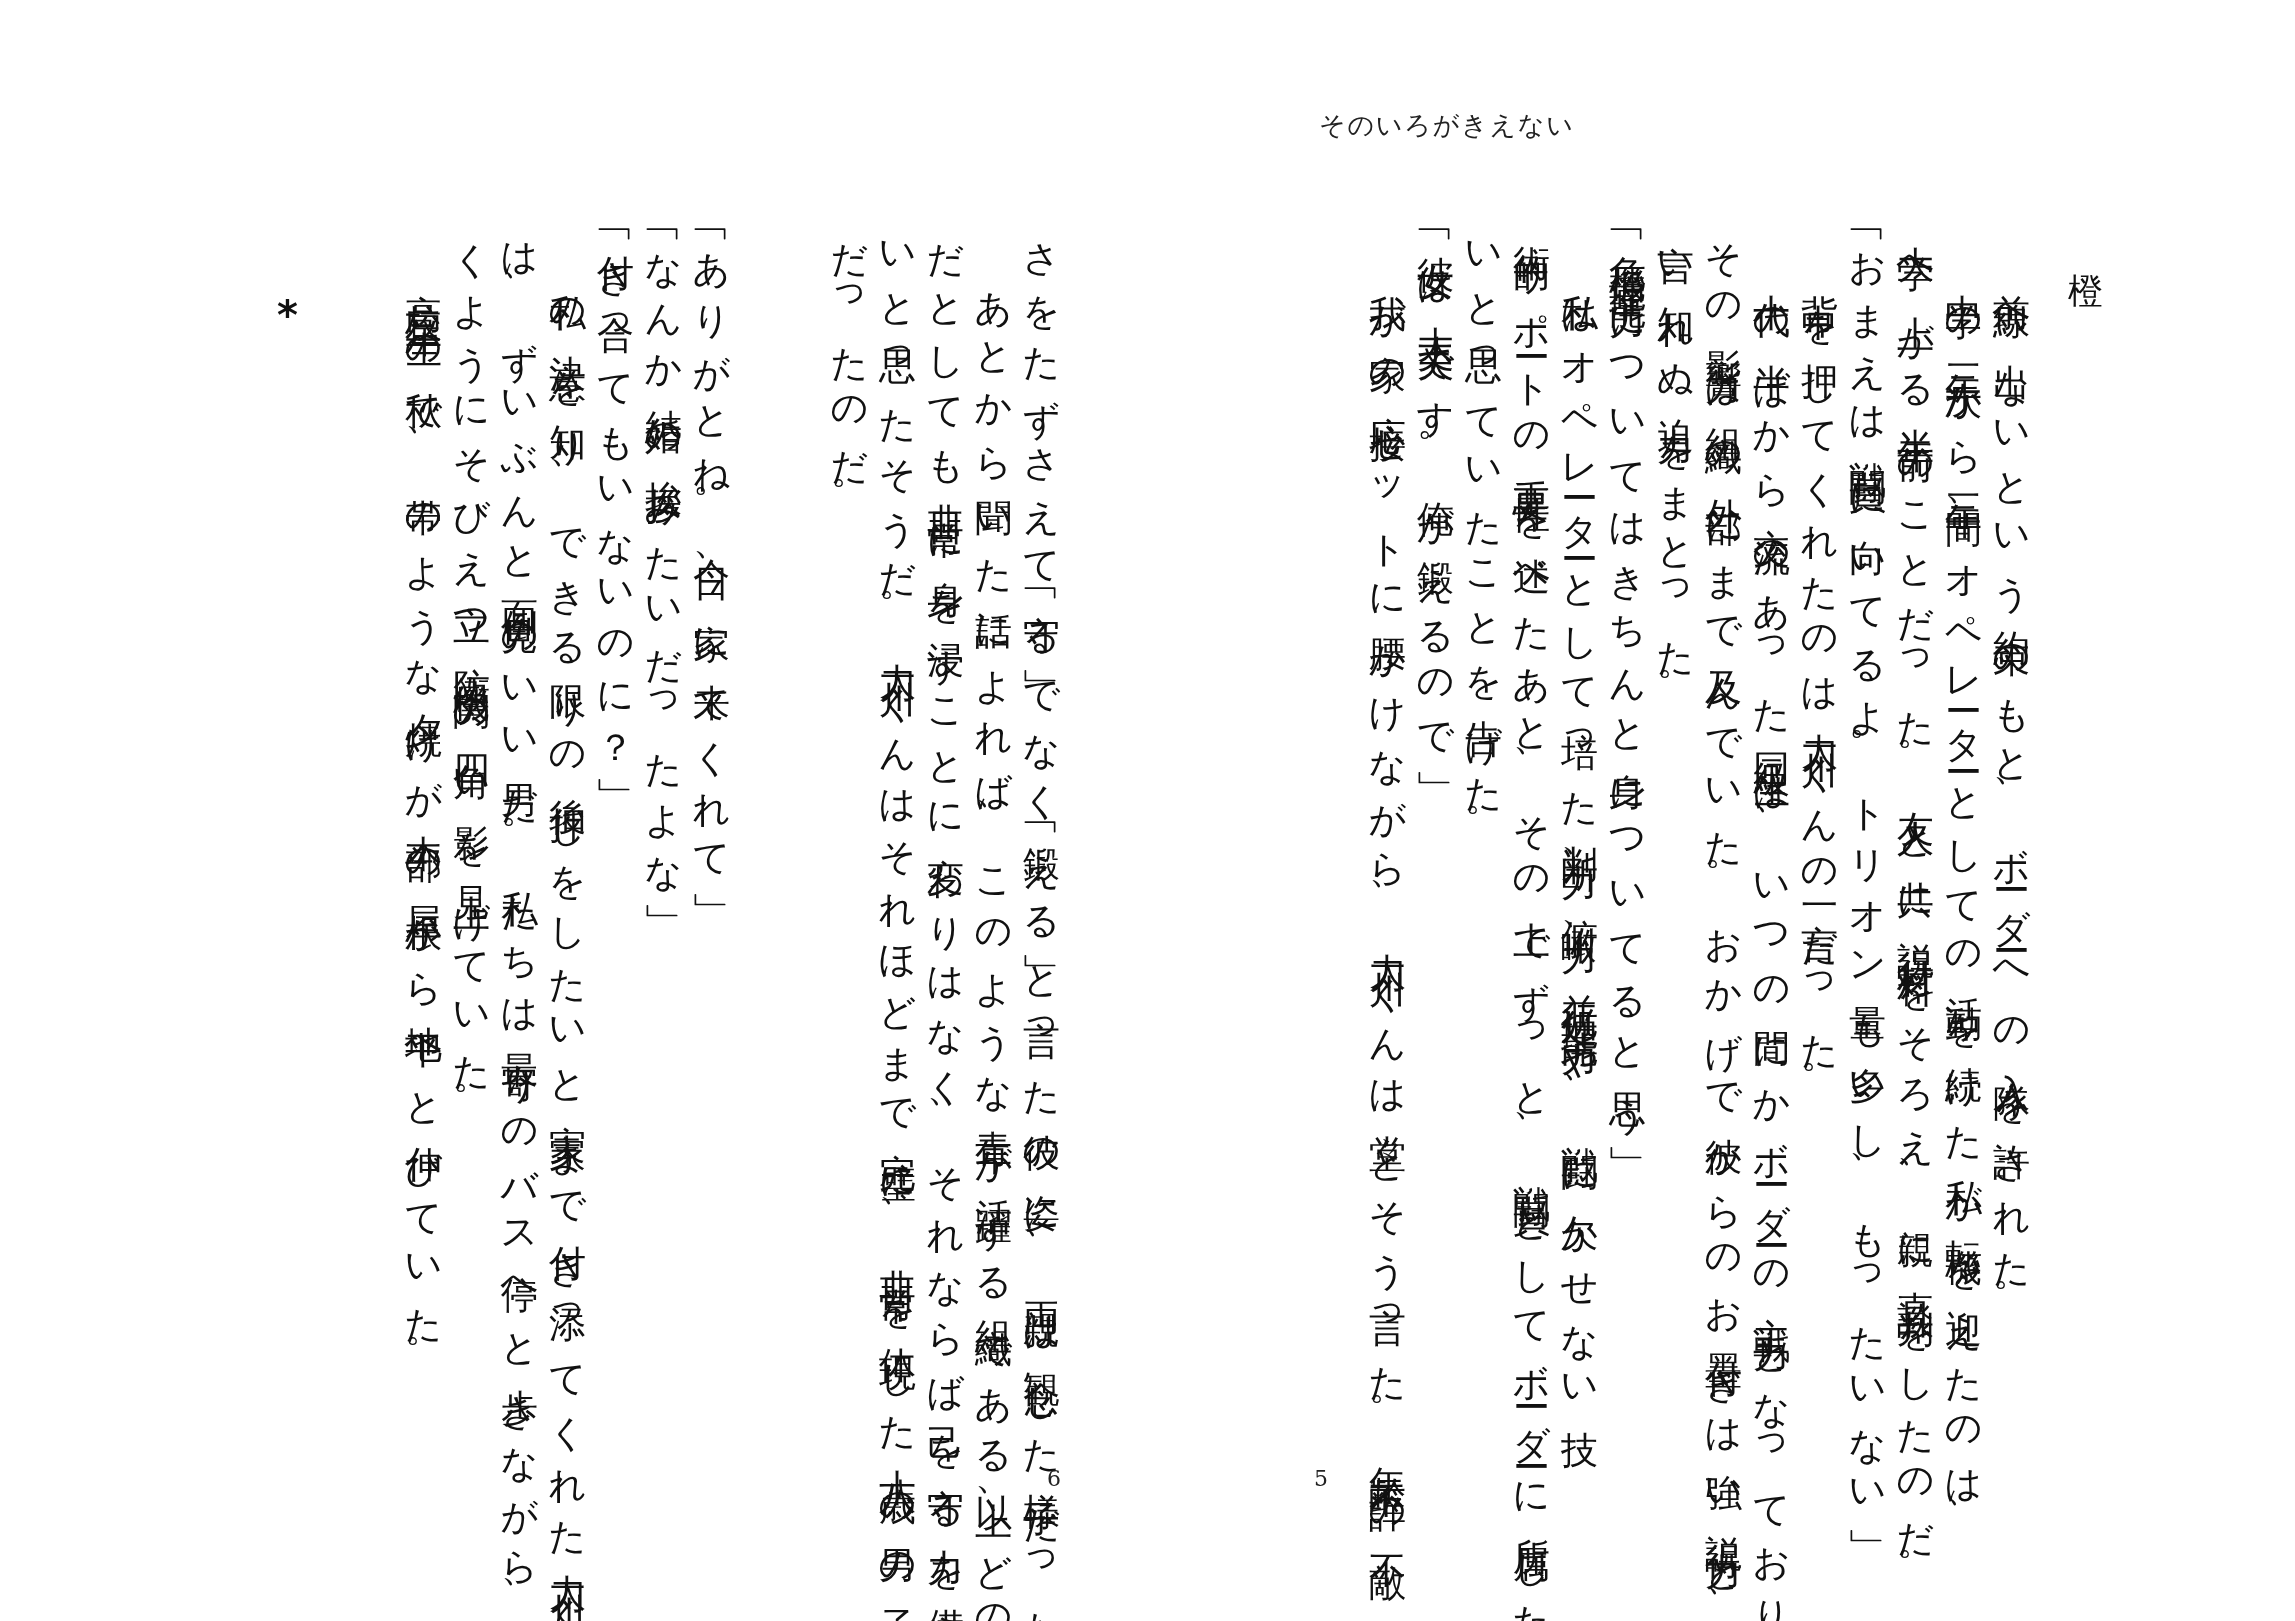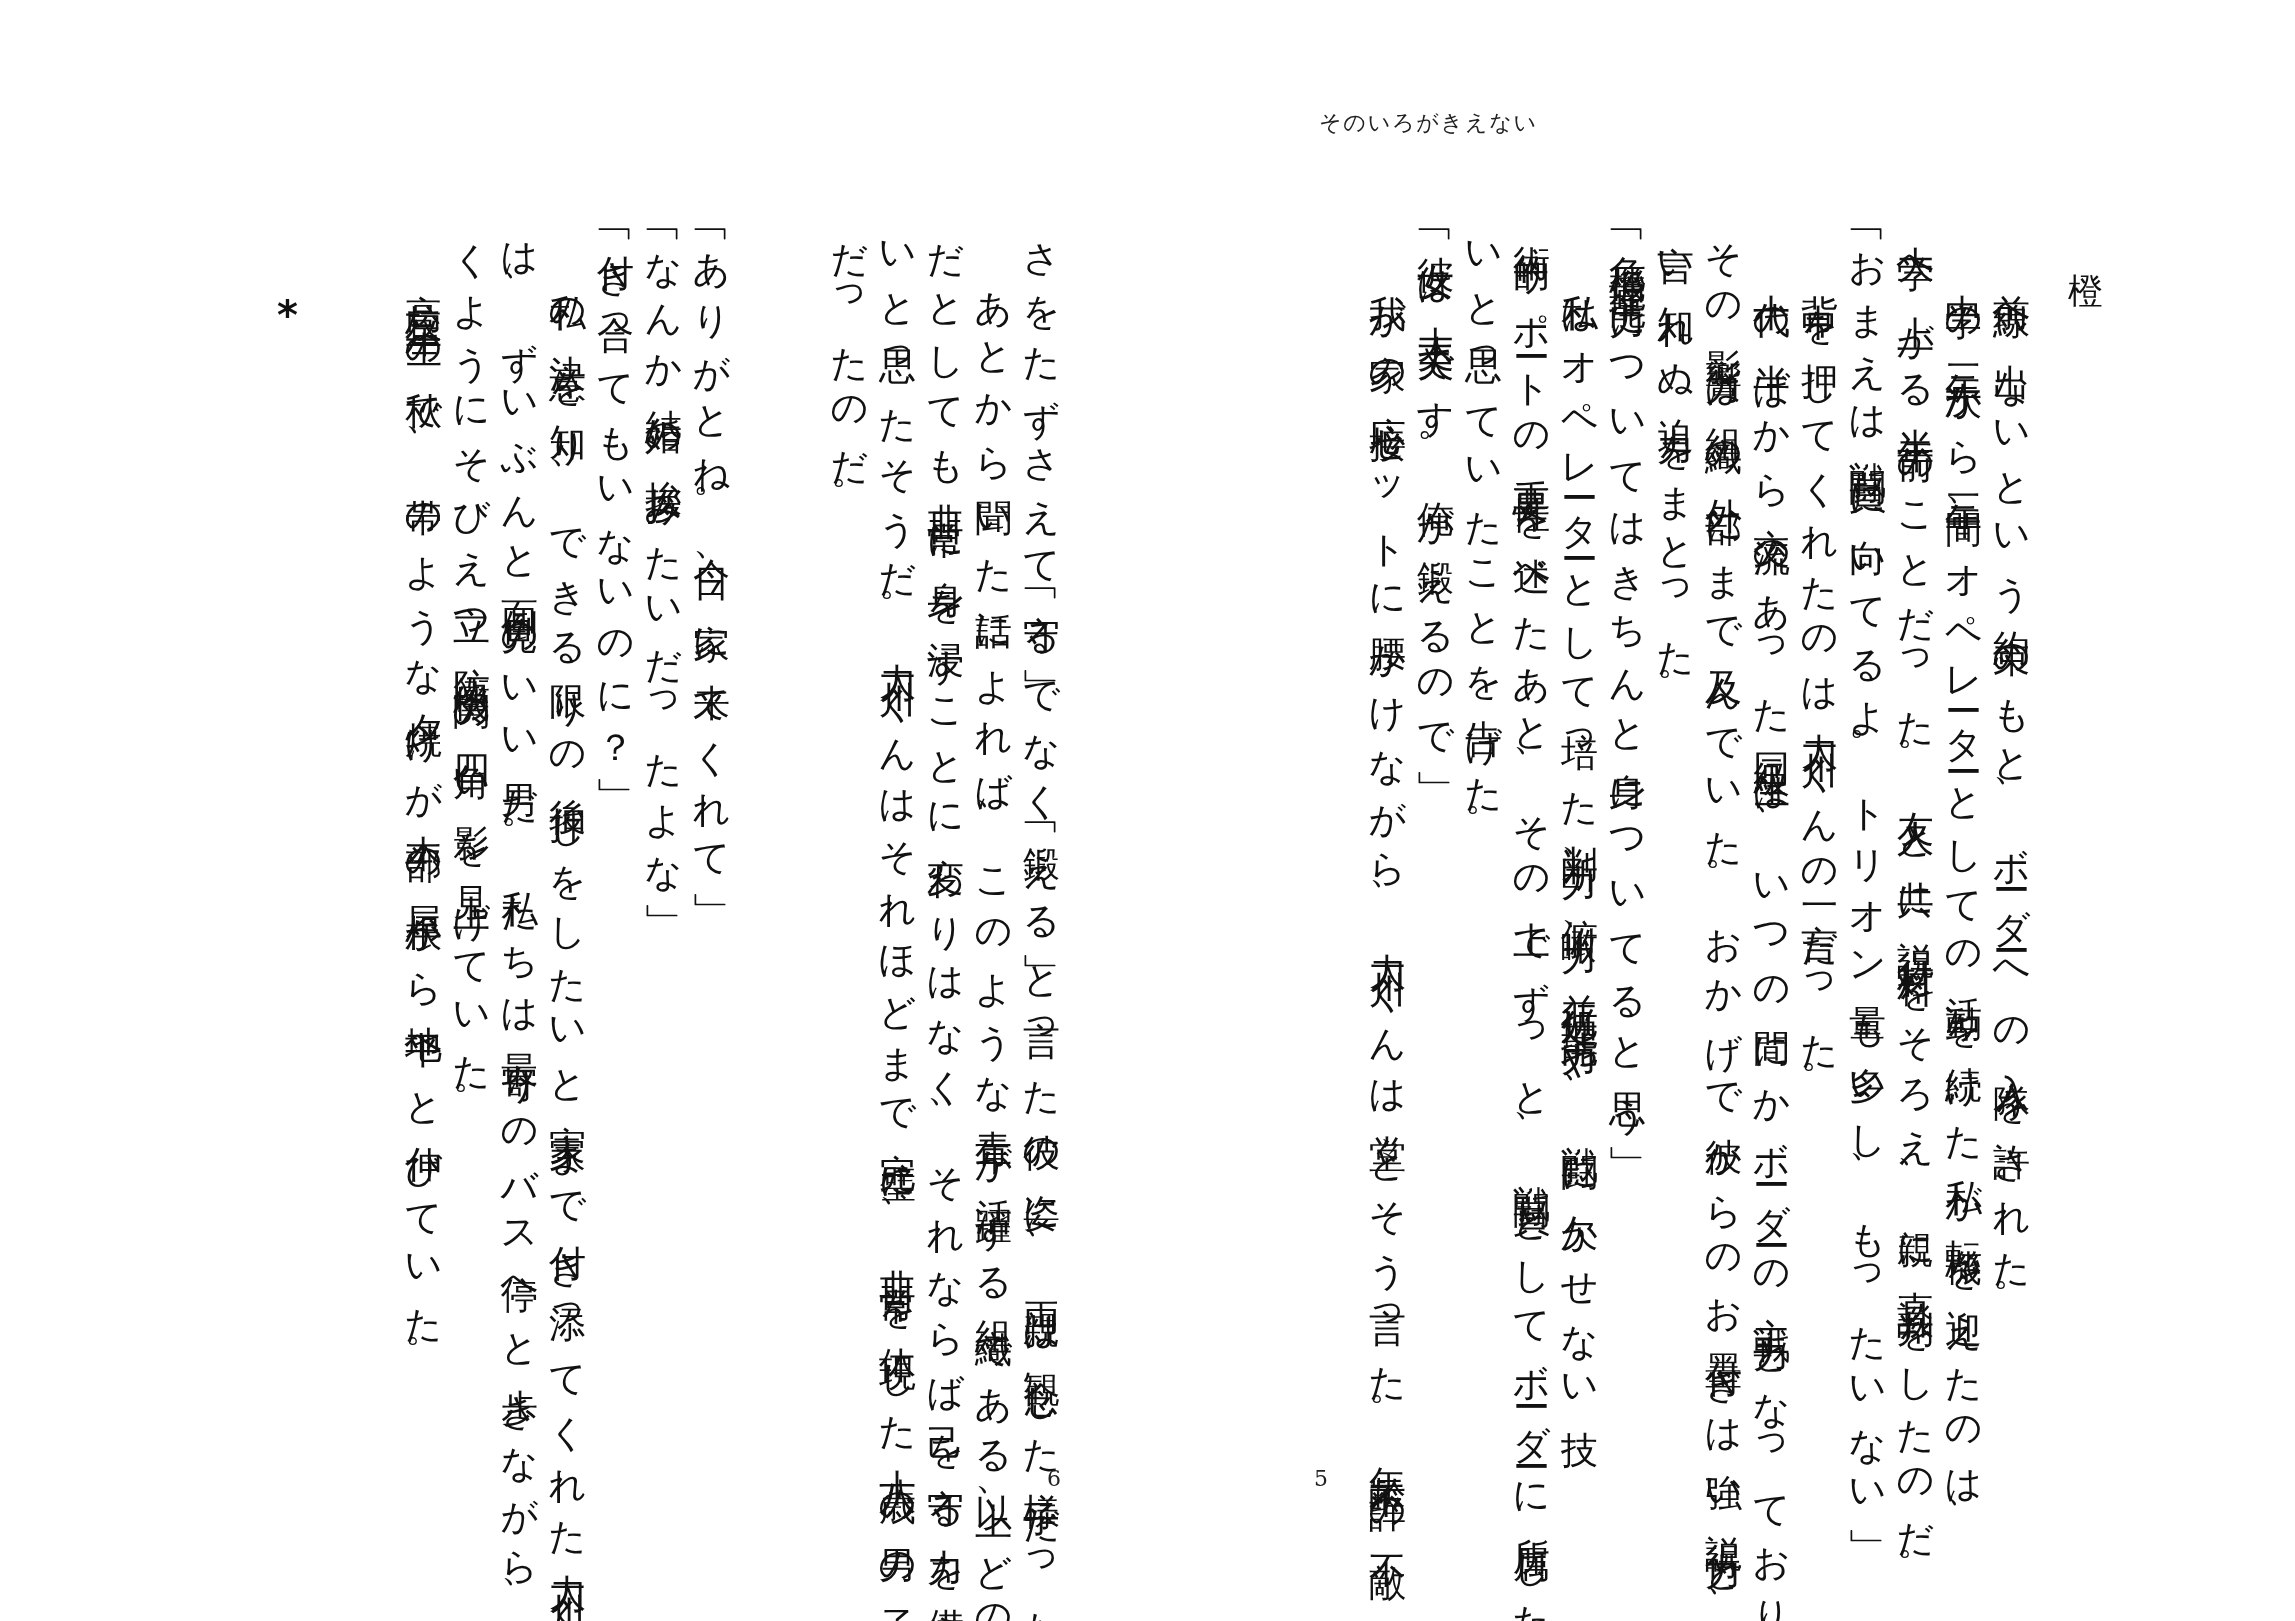--- a/index.html
+++ b/index.html
@@ -16,21 +16,21 @@
       color: #111111;
     }
     .spread {
       position: absolute;
       inset: 0;
     }
     .running-head {
       position: absolute;
       left: 1319px;
       top: 108px;
-      font-size: 22px;
+      font-size: 26px;
       letter-spacing: 1.8px;
       color: #222;
       white-space: nowrap;
     }
     .chapter-title {
       position: absolute;
       left: 2068px;
       top: 268px;
       font-size: 35px;
       color: #111;

